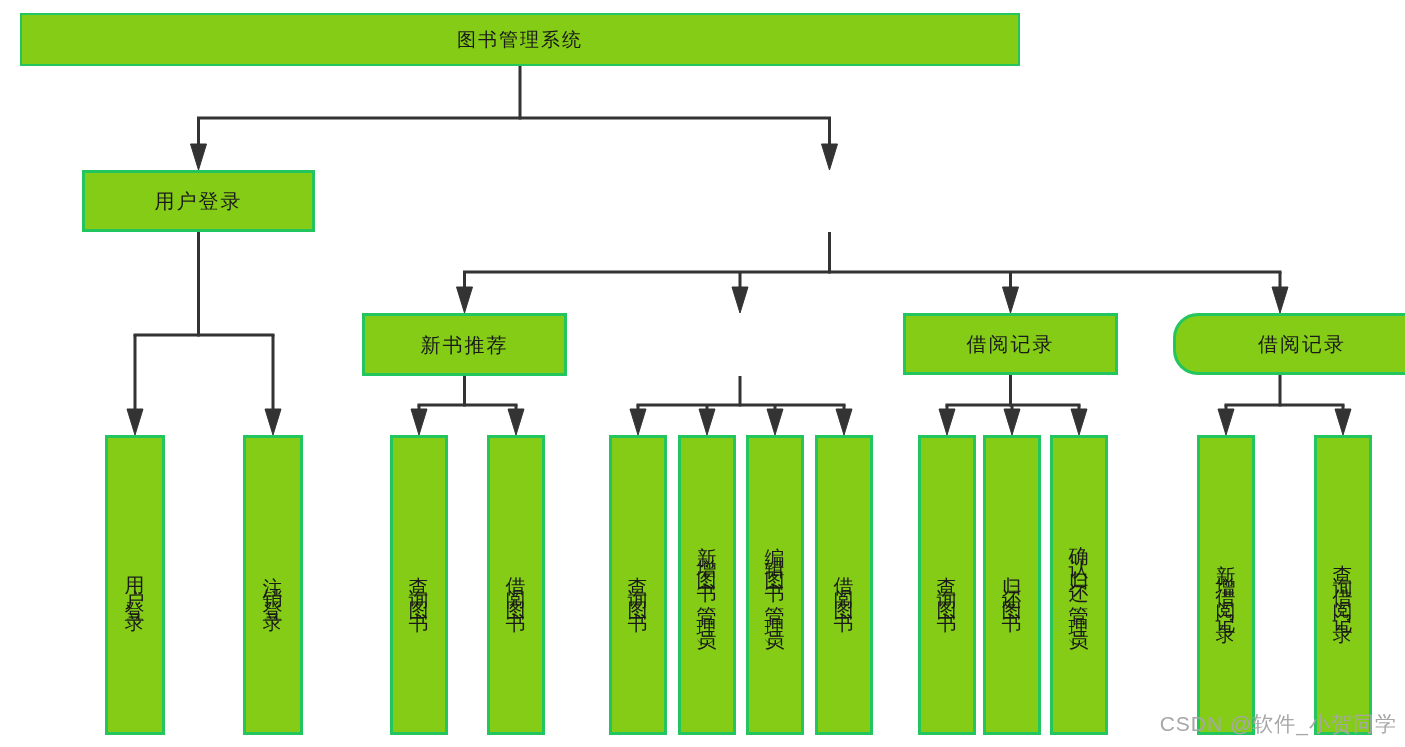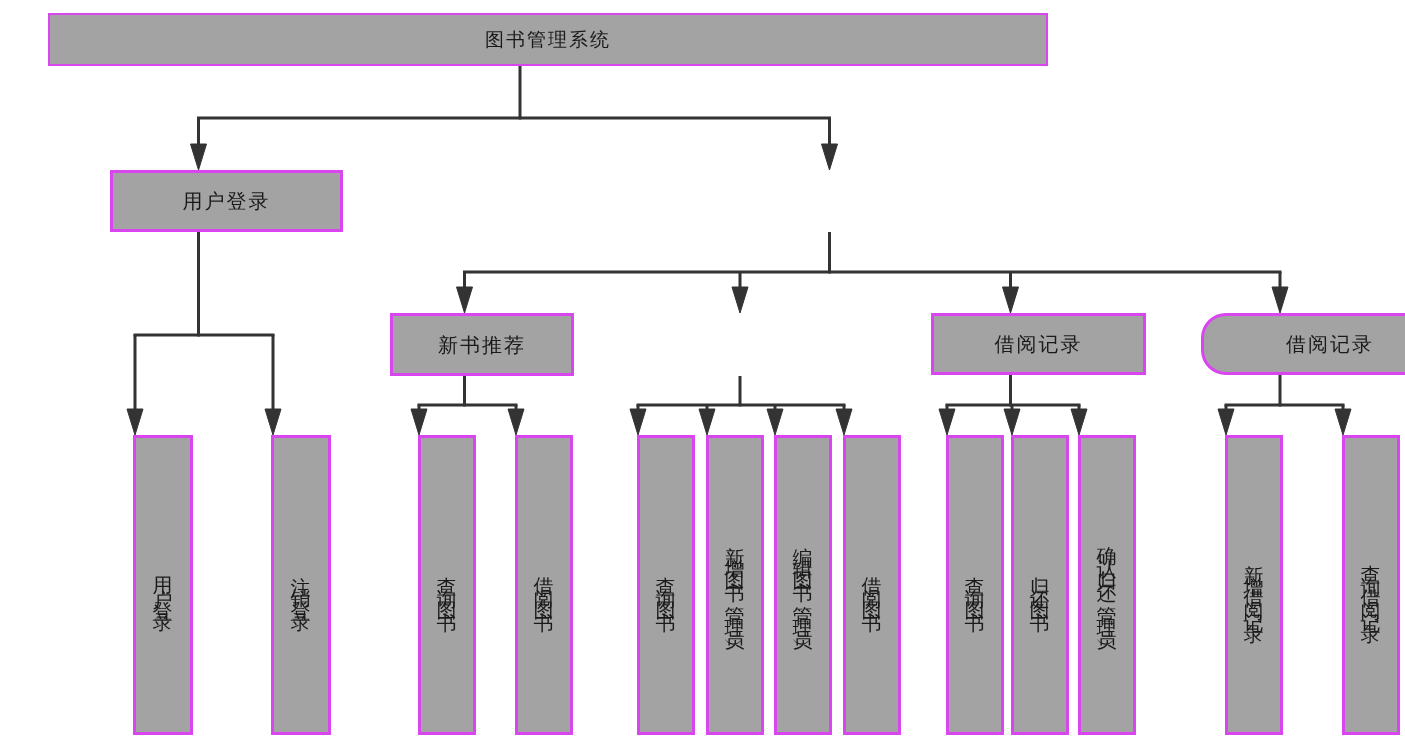--- a/index.html
+++ b/index.html
@@ -16,30 +16,29 @@
     position: absolute;
     left: 0; top: 0;
     width: 1405px; height: 747px;
     pointer-events: none;
   }
   .wires line { stroke: #333333; stroke-width: 3; }
   .wires polygon { fill: #333333; stroke: #333333; stroke-width: 1; }
   .box {
     position: absolute;
     box-sizing: border-box;
-    background: #a3a3a3;
-    border: 3px solid #d946ef;
+    background: #84cc16;
+    border: 3px solid #22c55e;
     display: flex;
     align-items: center;
     justify-content: center;
     font-size: 20px;
     letter-spacing: 2px;
     line-height: 1;
     z-index: 2;
-    margin-left: 28px;
   }
   .box.root { border-width: 2px; font-size: 19px; }
   .leaf span {
     writing-mode: vertical-rl;
     text-orientation: mixed;
     font-size: 20px;
     letter-spacing: 12px;
     line-height: 1;
     white-space: nowrap;
   }
@@ -121,21 +120,21 @@
   </svg>
 
   <div class="box root" style="left:20px; top:13px; width:1000px; height:53px;">
     <span>图书管理系统</span>
   </div>
 
   <div class="box" style="left:82px; top:170px; width:233px; height:62px;">
     <span>用户登录</span>
   </div>
 
-  <div class="box" style="left:362px; top:313px; width:184px; height:63px;">
+  <div class="box" style="left:362px; top:313px; width:205px; height:63px;">
     <span>新书推荐</span>
   </div>
   <div class="box" style="left:903px; top:313px; width:215px; height:62px;">
     <span>借阅记录</span>
   </div>
   <div class="box" style="left:1173px; top:313px; width:258px; height:62px;border-radius:25px;">
     <span>借阅记录</span>
   </div>
 
   <div class="box leaf" style="left:105px; top:435px; width:60px; height:300px;">
@@ -175,14 +174,15 @@
     <span>确认归还（管理员）</span>
   </div>
 
   <div class="box leaf" style="left:1197px; top:435px; width:58px; height:300px;">
     <span>新增借阅记录</span>
   </div>
   <div class="box leaf" style="left:1314px; top:435px; width:58px; height:300px;">
     <span>查询借阅记录</span>
   </div>
 
+  <div class="watermark">CSDN @软件_小贺同学</div>
 
 </div>
 
 </body></html>

